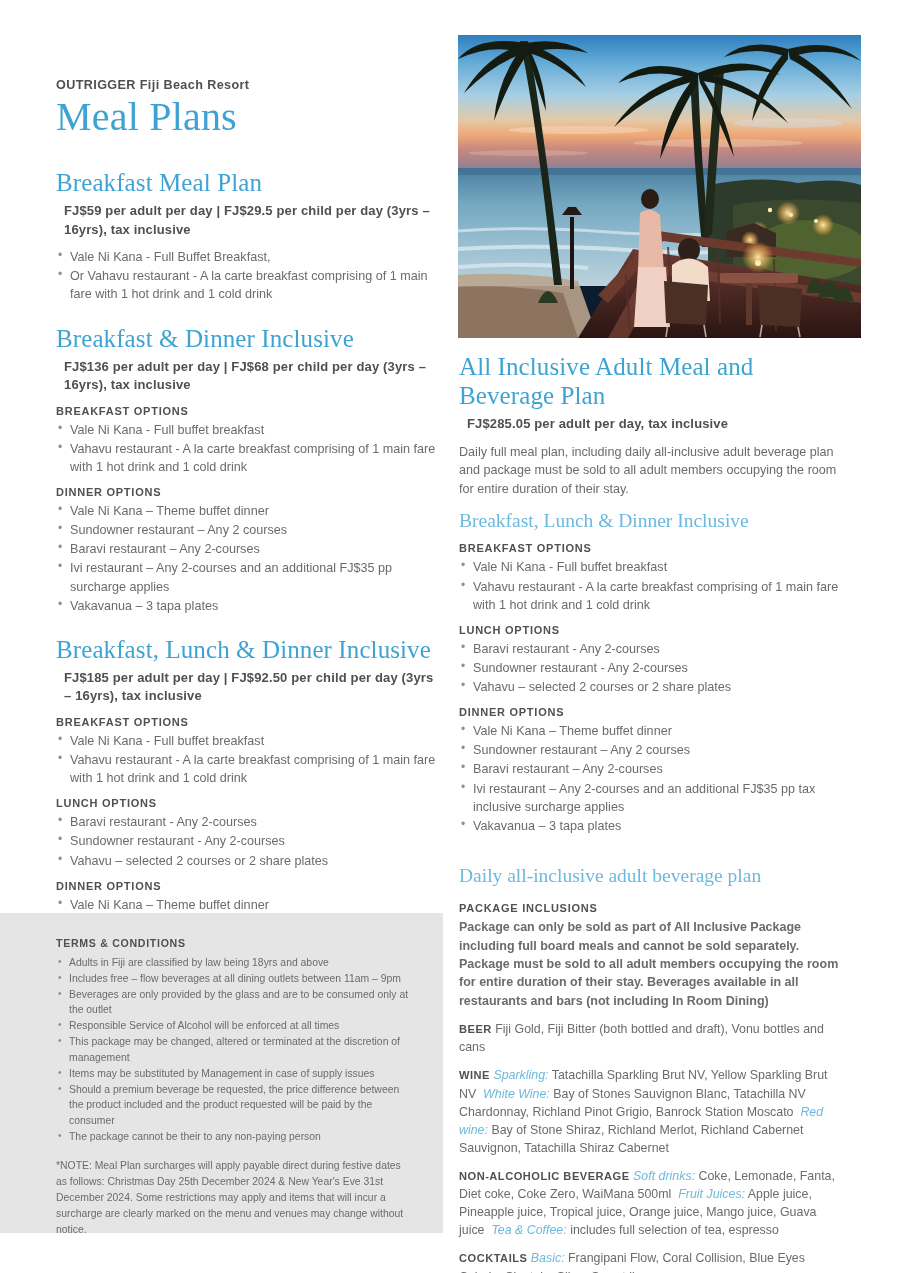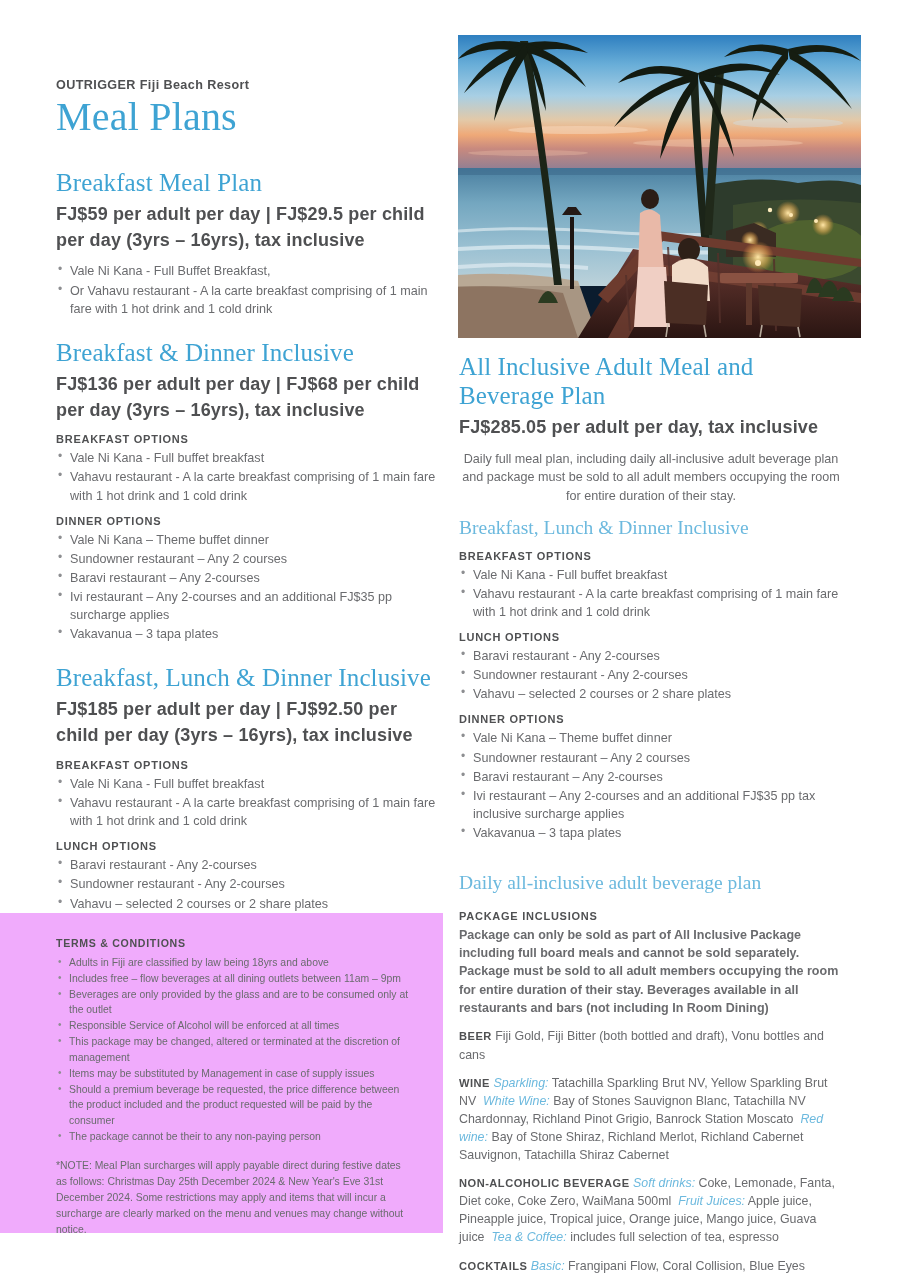--- a/index.html
+++ b/index.html
@@ -56,33 +56,32 @@
   h2.sect.big { font-size: 25px; }
   h3.subsect {
     font-family: "Liberation Serif", serif;
     font-weight: 400;
     font-size: 19.5px;
     line-height: 1.2;
     color: #6cb9de;
     margin: 0 0 2px 0;
   }
   .price {
-    font-size: 18px;
+    font-size: 13px;
     font-weight: 700;
     color: #4f5052;
     line-height: 1.43;
-    margin: 0 0 9px 0;
+    margin: 0 0 9px 8px;
     letter-spacing: .15px;
   }
   .lead {
     font-size: 12.6px;
     line-height: 1.47;
     color: #6a6b6e;
     margin: 0 0 11px 0;
-    text-align: center;
   }
   .opt-head {
     font-size: 11px;
     font-weight: 700;
     letter-spacing: .75px;
     color: #4f5052;
     margin: 10px 0 4px 0;
   }
   ul.opts {
     list-style: none;
@@ -115,21 +114,21 @@
     background: #0b1c2e;
   }
   .photo svg { display: block; width: 100%; height: 100%; }
 
   
   .terms {
     position: absolute;
     left: 0; top: 913px;
     width: 443px;
     height: 320px;
-    background: #f0abfc;
+    background: #e5e5e5;
     padding: 24px 30px 18px 56px;
   }
   .terms-title {
     font-size: 10.6px;
     font-weight: 700;
     letter-spacing: .7px;
     color: #4f5052;
     margin: 0 0 6px 0;
   }
   ul.terms-list {

